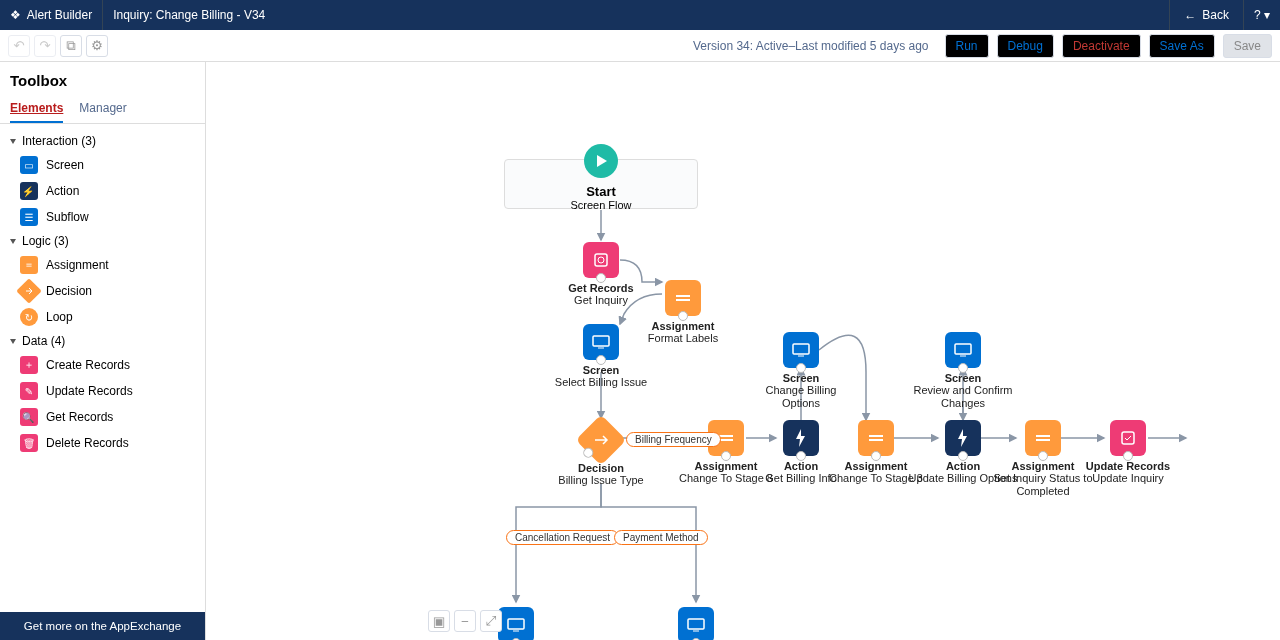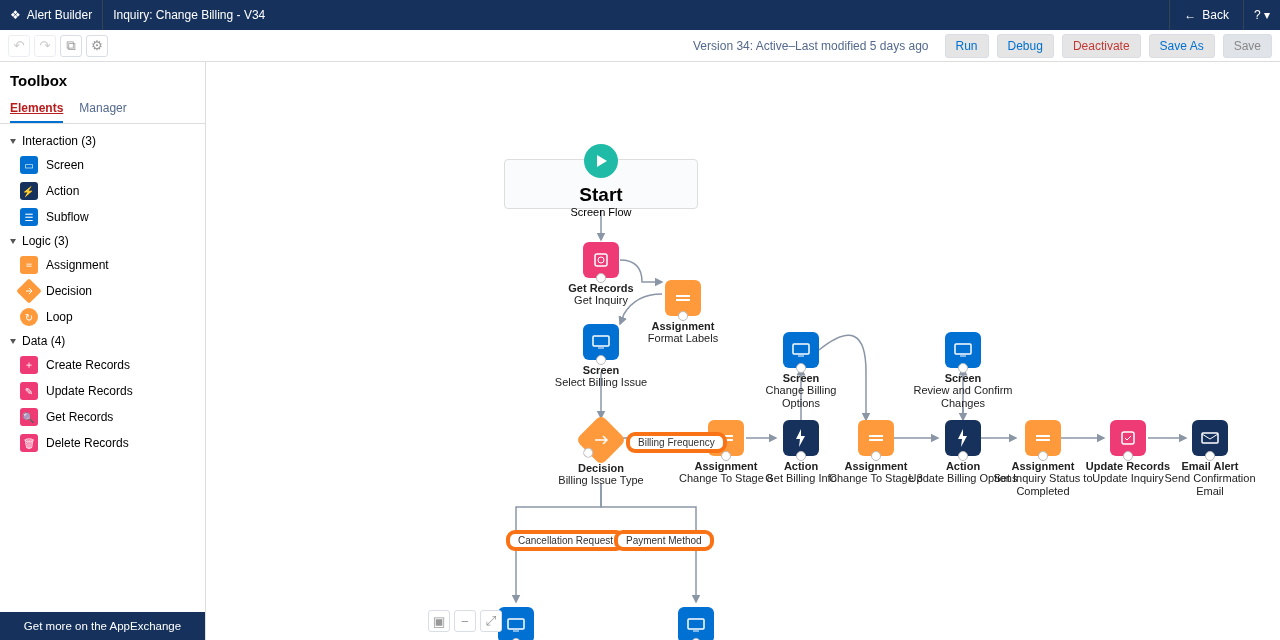--- a/index.html
+++ b/index.html
@@ -11,21 +11,21 @@
   .tb-title { padding:0 10px; }
   .tb-right { margin-left:auto; display:flex; align-items:center; height:100%; }
   .tb-back { display:flex; align-items:center; gap:6px; padding:0 14px; border-left:1px solid #345; height:100%; cursor:pointer; }
   .tb-help { padding:0 10px; border-left:1px solid #345; height:100%; display:flex; align-items:center; cursor:pointer; }
   
   .toolbar { height:32px; border-bottom:1px solid #ddd; display:flex; align-items:center; padding:0 8px; gap:4px; font-size:12px; }
   .tool-btn { width:22px; height:22px; border:1px solid #d8dde6; border-radius:3px; background:#fff; display:flex; align-items:center; justify-content:center; color:#999; cursor:pointer; }
   .tool-btn.disabled { opacity:.5; cursor:default; }
   .toolbar .spacer { flex:1; }
   .version-txt { color:#54698d; margin-right:8px; }
-  .pill-btn { border:1px solid #d8dde6; padding:4px 10px; border-radius:3px; background:#e5e5e5; cursor:pointer; color:#0070d2; margin-left:4px; font-size:12px; }
+  .pill-btn { border:1px solid #d8dde6; padding:4px 10px; border-radius:3px; background:#000000; cursor:pointer; color:#0070d2; margin-left:4px; font-size:12px; }
   .pill-btn.deact { color:#c23934; }
   .pill-btn.save { background:#e0e3e8; color:#888; }
   
   .main { display:flex; height:calc(640px - 62px); }
   .sidebar { width:206px; border-right:1px solid #ddd; display:flex; flex-direction:column; }
   .sb-title { font-size:15px; font-weight:600; padding:10px 10px 6px; }
   .sb-tabs { display:flex; border-bottom:1px solid #ddd; font-size:12px; padding:0 10px; gap:16px; }
   .sb-tab { padding:6px 0; color:#54698d; cursor:pointer; }
   .sb-tab.active { color:#b91c1c; border-bottom:2px solid #0070d2; font-weight:600;text-decoration:underline; }
   .sb-body { flex:1; overflow:auto; font-size:12px; padding:6px 4px 6px 8px; }
@@ -59,23 +59,23 @@
   .nic-assign { background:#ff9a3c; }
   .nic-action { background:#16325c; }
   .nic-get    { background:#ee3b75; }
   .nic-update { background:#ee3b75; }
   .nic-email  { background:#16325c; }
   .nic-decision { background:#ff9a3c; transform:rotate(45deg); border-radius:4px; }
   .nic-decision svg { transform:rotate(-45deg); }
   .nic-decision::after { transform:translateX(-50%) rotate(-45deg); bottom:-4px; left:-4px; }
   
   .start-card { position:absolute; left:298px; top:97px; width:194px; height:50px; border:1px solid #ddd; border-radius:4px; background:#fafbfc; text-align:center; padding-top:24px; font-size:11px; }
-  .start-card .sc-title { font-weight:700; font-size:19px; }
+  .start-card .sc-title { font-weight:700; font-size:13px; }
   .start-circle { position:absolute; left:378px; top:82px; width:34px; height:34px; border-radius:50%; background:#1fbba6; display:flex; align-items:center; justify-content:center; z-index:5;}
-  .badge { position:absolute; background:#fff; border:4px solid #f97316; border-radius:9px; font-size:10px; padding:1px 8px; color:#333; }
+  .badge { position:absolute; background:#fff; border:1px solid #f97316; border-radius:9px; font-size:10px; padding:1px 8px; color:#333; }
   .fz { position:absolute; left:222px; bottom:8px; display:flex; gap:4px; }
   .fz .tool-btn { background:#fff; }
   .arrowhead { fill:#8a96a6; }
 </style>
 </head>
 <body>
 
 <div class="topbar">
   <div class="tb-left">
     <div class="tb-app">
@@ -337,30 +337,20 @@
       <div class="nicon nic-update">
           <svg width="16" height="16">
             <rect x="2" y="2" width="12" height="12" rx="2" fill="none" stroke="#fff" stroke-width="1.5"></rect>
             <path d="M5 8l2 2 4-4" stroke="#fff" fill="none"></path>
           </svg>
         </div>
       <div class="ntype">Update Records</div>
       <div class="nlabel">Update Inquiry</div>
     </div>
 
-    <div class="node" style="left:1004px; top:358px;">
-      <div class="nicon nic-email">
-          <svg width="18" height="12">
-            <rect x="1" y="1" width="16" height="10" rx="1" fill="none" stroke="#fff" stroke-width="1.5"></rect>
-            <path d="M1 2l8 5 8-5" stroke="#fff" fill="none"></path>
-          </svg>
-        </div>
-      <div class="ntype">Email Alert</div>
-      <div class="nlabel">Send Confirmation Email</div>
-    </div>
 
     <div class="node" style="left:310px; top:545px;">
       <div class="nicon nic-screen">
           <svg width="18" height="14">
             <rect x="1" y="1" width="16" height="10" rx="1" fill="none" stroke="#fff" stroke-width="1.5"></rect>
             <path d="M6 13h6" stroke="#fff"></path>
           </svg>
         </div>
 
     </div>

